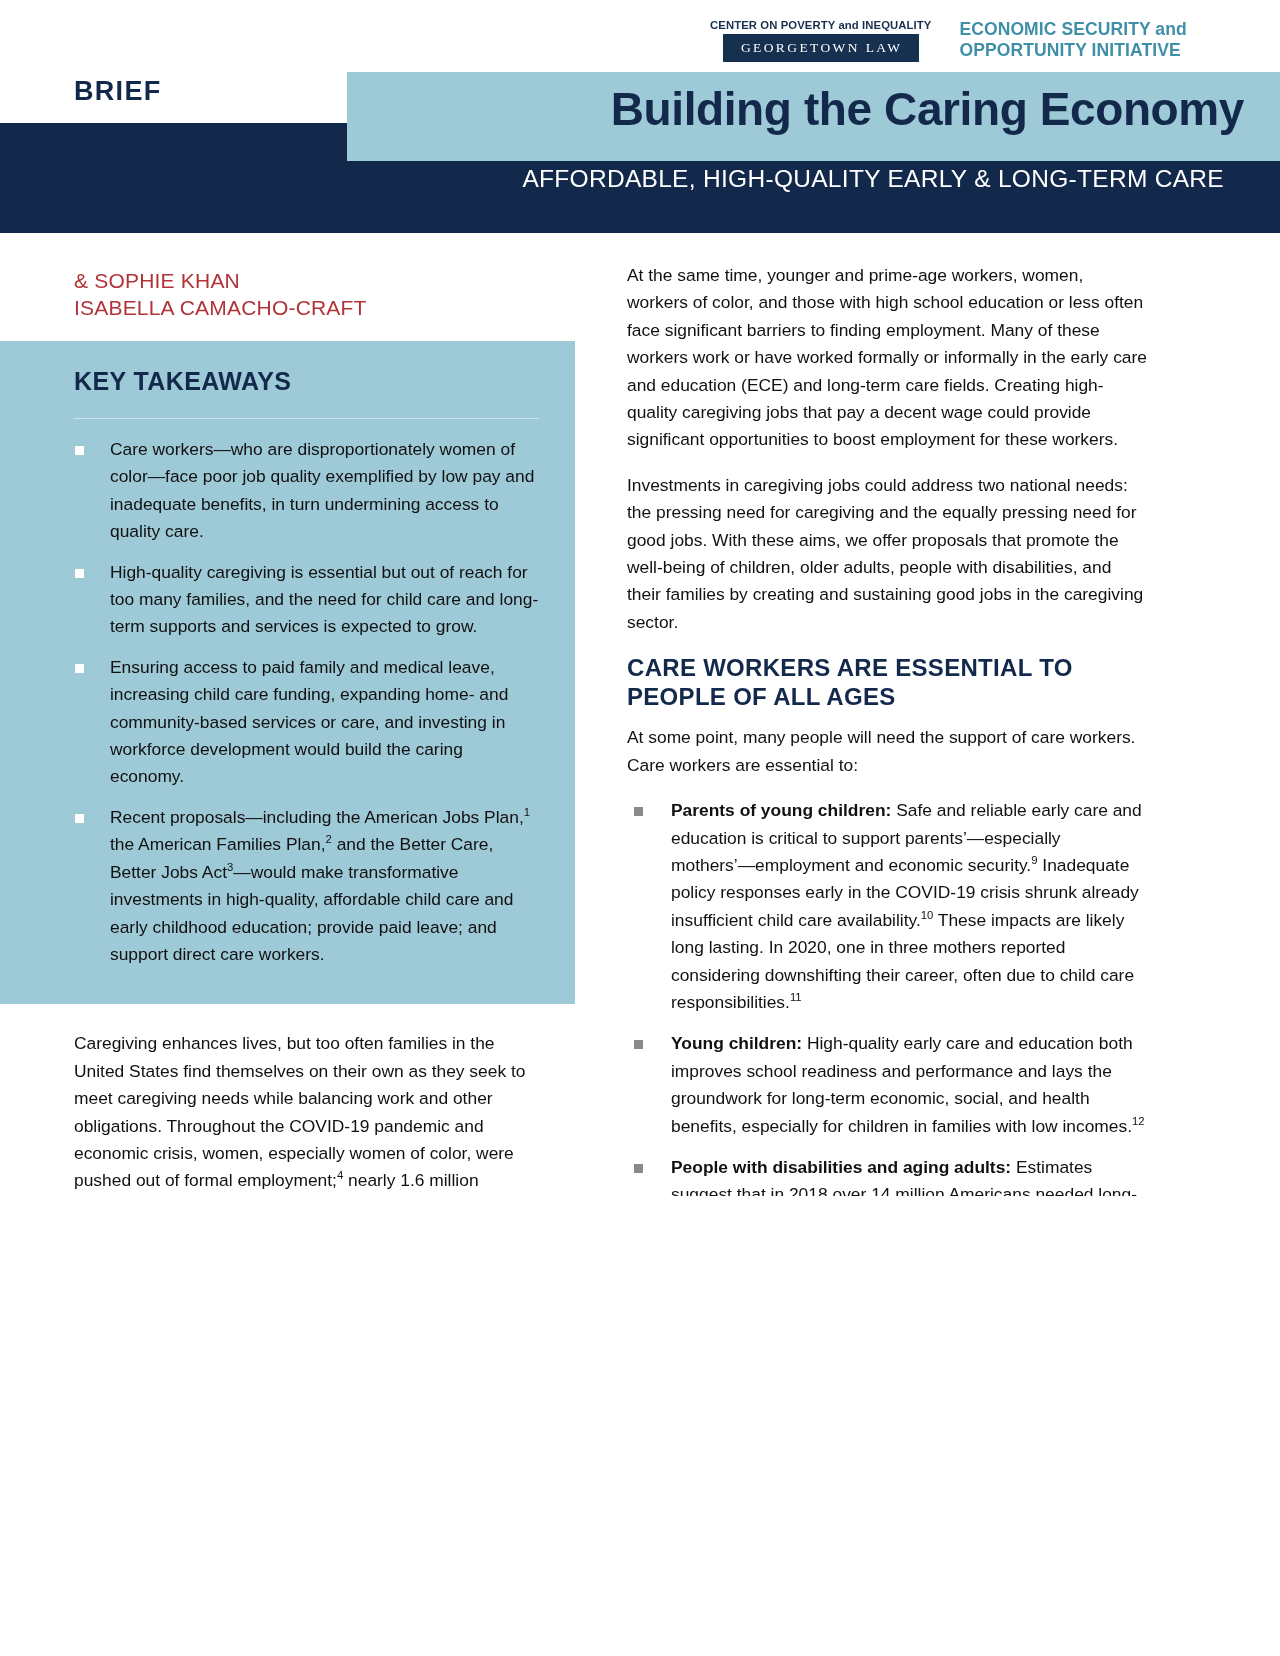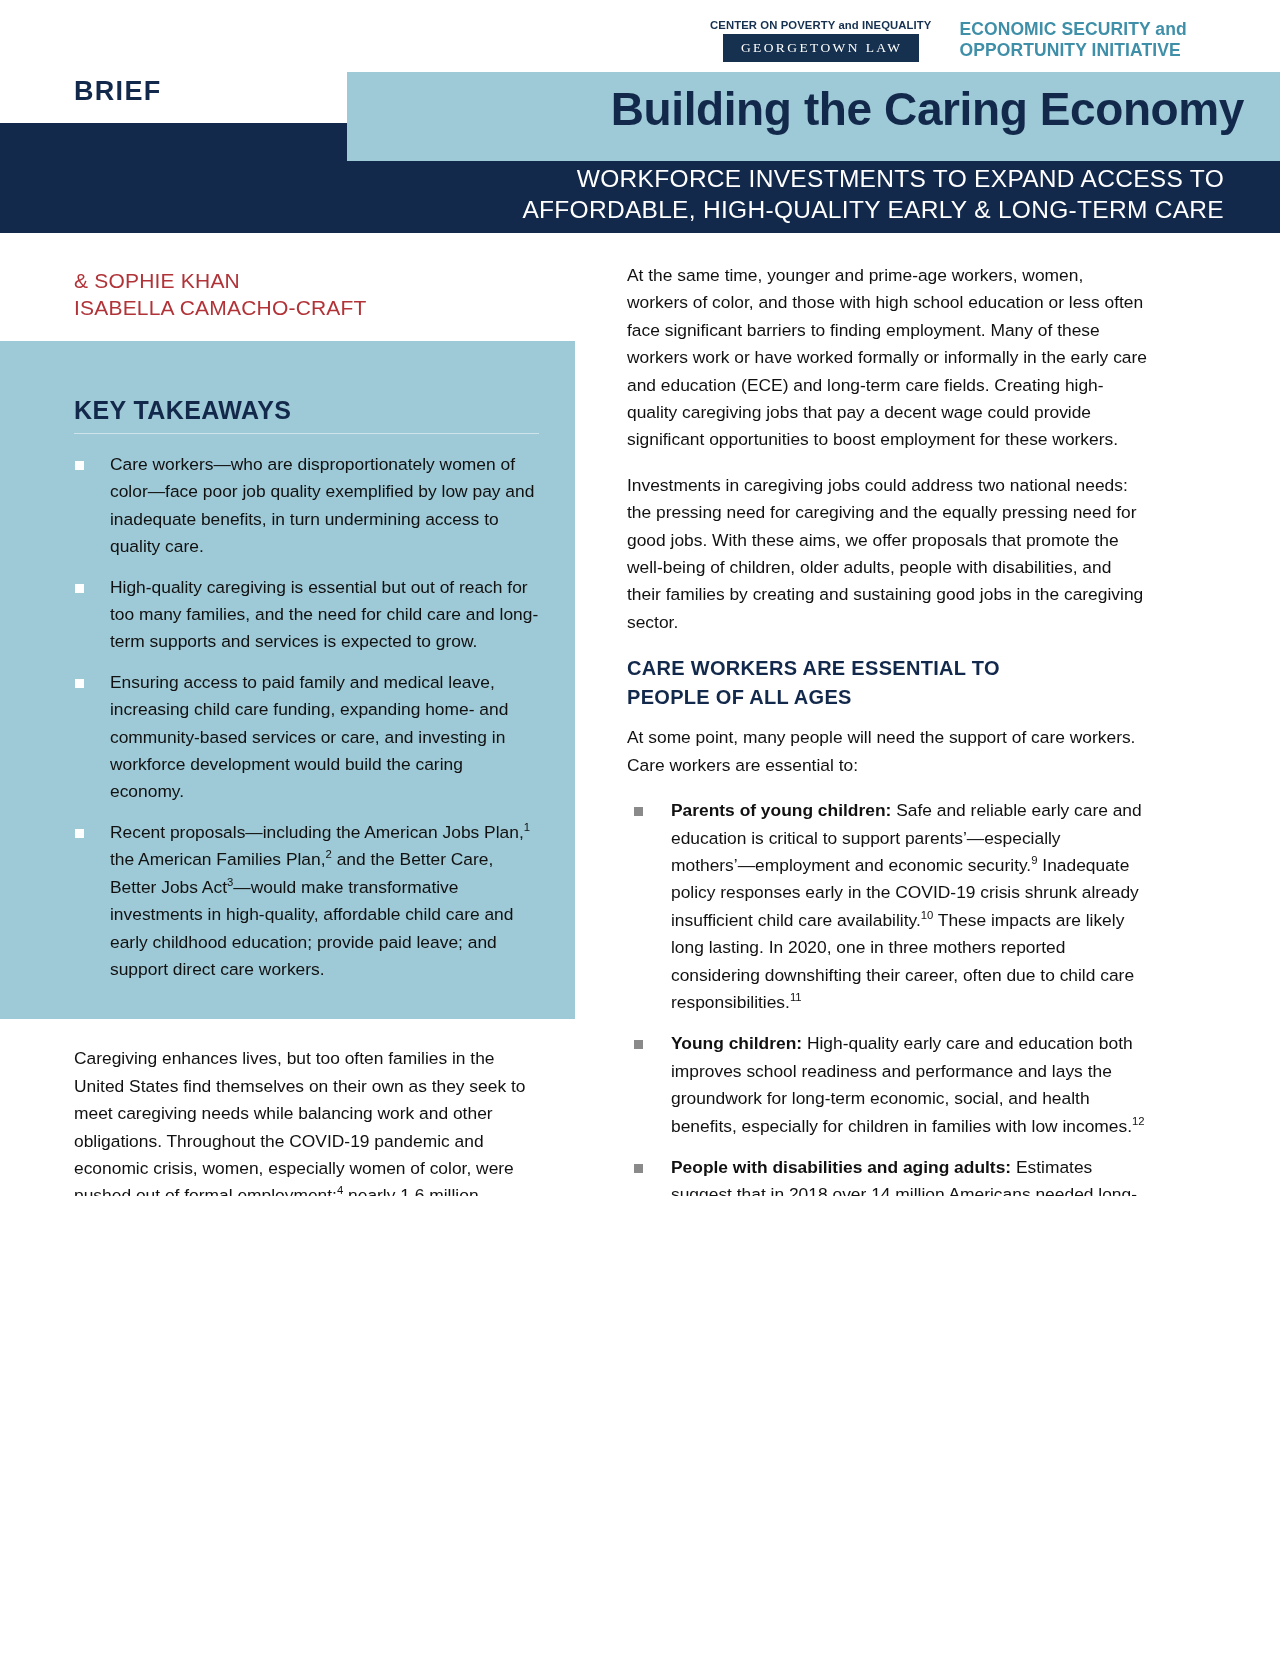--- a/index.html
+++ b/index.html
@@ -150,24 +150,23 @@
   .kt-box {
     background: #9ec9d6;
     padding: 26px 36px 36px 74px;
     width: 575px;
   }
   .kt-title {
     font-size: 25px;
     font-weight: bold;
     color: #13294b;
     letter-spacing: 0.4px;
-    padding-bottom: 8px;
+    padding-bottom: 22px;
     border-bottom: 1.5px solid #cfe3ea;
     margin-bottom: 17px;
-    margin-top: 29px;
   }
   .kt-list { list-style: none; }
   .kt-item {
     position: relative;
     padding-left: 36px;
     margin-bottom: 13px;
     font-size: 17.4px;
     line-height: 27.4px;
     color: #111111;
   }
@@ -189,21 +188,21 @@
     font-size: 17.4px;
     line-height: 27.4px;
     color: #111111;
     margin-bottom: 17px;
   }
   p.para:last-child { margin-bottom: 0; }
 
   .col-right p.para { margin-bottom: 18px; }
 
   .sec-head {
-    font-size: 20px;
+    font-size: 24px;
     font-weight: bold;
     color: #13294b;
     line-height: 28.5px;
     letter-spacing: 0.3px;
     margin-top: 6px;
     margin-bottom: 13px;
   }
 
   .rt-list { list-style: none; margin-top: 4px; }
   .rt-item {
@@ -293,21 +292,20 @@
       <div>ECONOMIC SECURITY and</div>
       <div>OPPORTUNITY INITIATIVE</div>
     </div>
   </div>
 
   <div class="band-navy"></div>
   <div class="band-blue"></div>
   <div class="brief-label">BRIEF</div>
   <div class="doc-title">Building the Caring Economy</div>
   <div class="doc-subtitle">
-    <span class="l1">WORKFORCE INVESTMENTS TO EXPAND ACCESS TO</span>
     <span class="l2">AFFORDABLE, HIGH-QUALITY EARLY &amp; LONG-TERM CARE</span>
   </div>
 
   <div class="col-left">
 
     <div class="authors">
       <span>&amp; SOPHIE KHAN</span>
       <span>ISABELLA CAMACHO-CRAFT</span>
     </div>
 

